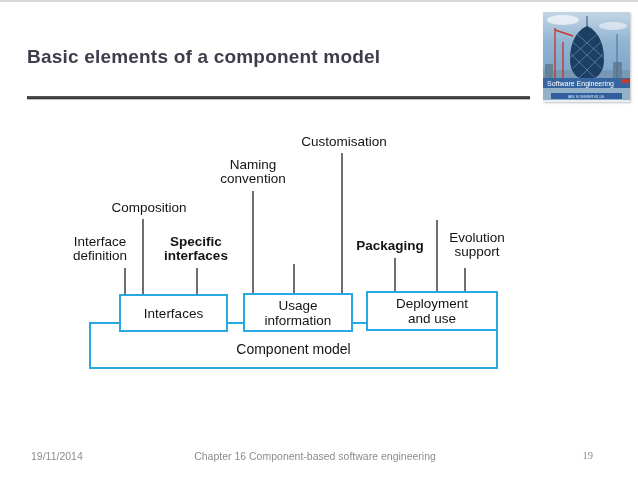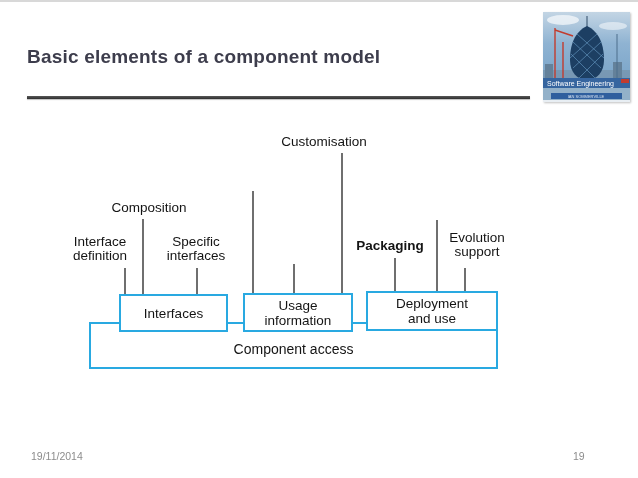--- a/index.html
+++ b/index.html
@@ -95,36 +95,39 @@
   <div class="connector" style="left:124px; top:266px; height:26px;"></div>
   <div class="connector" style="left:142px; top:217px; height:75px;"></div>
   <div class="connector" style="left:196px; top:266px; height:26px;"></div>
   <div class="connector" style="left:252px; top:189px; height:103px;"></div>
   <div class="connector" style="left:293px; top:262px; height:30px;"></div>
   <div class="connector" style="left:341px; top:151px; height:141px;"></div>
   <div class="connector" style="left:394px; top:256px; height:34px;"></div>
   <div class="connector" style="left:436px; top:218px; height:72px;"></div>
   <div class="connector" style="left:464px; top:266px; height:24px;"></div>
 
-  <div class="dlabel" style="left:324px; top:133px;">Customisation</div>
+  <div class="dlabel" style="left:344px; top:133px;">Customisation</div>
+  <div class="dlabel" style="left:253px; top:156px;">Naming
+convention</div>
   <div class="dlabel" style="left:149px; top:199px;">Composition</div>
   <div class="dlabel" style="left:100px; top:233px;">Interface
 definition</div>
-  <div class="dlabel" style="left:196px; top:233px;">Specific
+  <div class="dlabel" style="left:196px; top:233px;font-weight:bold;">Specific
 interfaces</div>
   <div class="dlabel" style="left:390px; top:237px;font-weight:bold;">Packaging</div>
   <div class="dlabel" style="left:477px; top:229px;">Evolution
 support</div>
 
   <div class="dbox-big" style="left:89px; top:320px; width:409px; height:47px;">
-    <span>Component access</span>
+    <span>Component model</span>
   </div>
 
   <div class="dbox" style="left:119px; top:292px; width:109px; height:38px;">Interfaces</div>
   <div class="dbox" style="left:243px; top:291px; width:110px; height:39px;">Usage
 information</div>
   <div class="dbox" style="left:366px; top:289px; width:132px; height:40px;">Deployment
 and use</div>
 
   <div class="footer-text" style="left:31px;">19/11/2014</div>
-  <div class="footer-text" style="left:573px; width:20px; ">19</div>
+  <div class="footer-text" style="left:155px; width:320px; text-align:center;">Chapter 16 Component-based software engineering</div>
+  <div class="footer-text" style="left:573px; width:20px; text-align:right;font-family:Liberation Serif, serif;">19</div>
 
 </div>
 
 </body></html>

